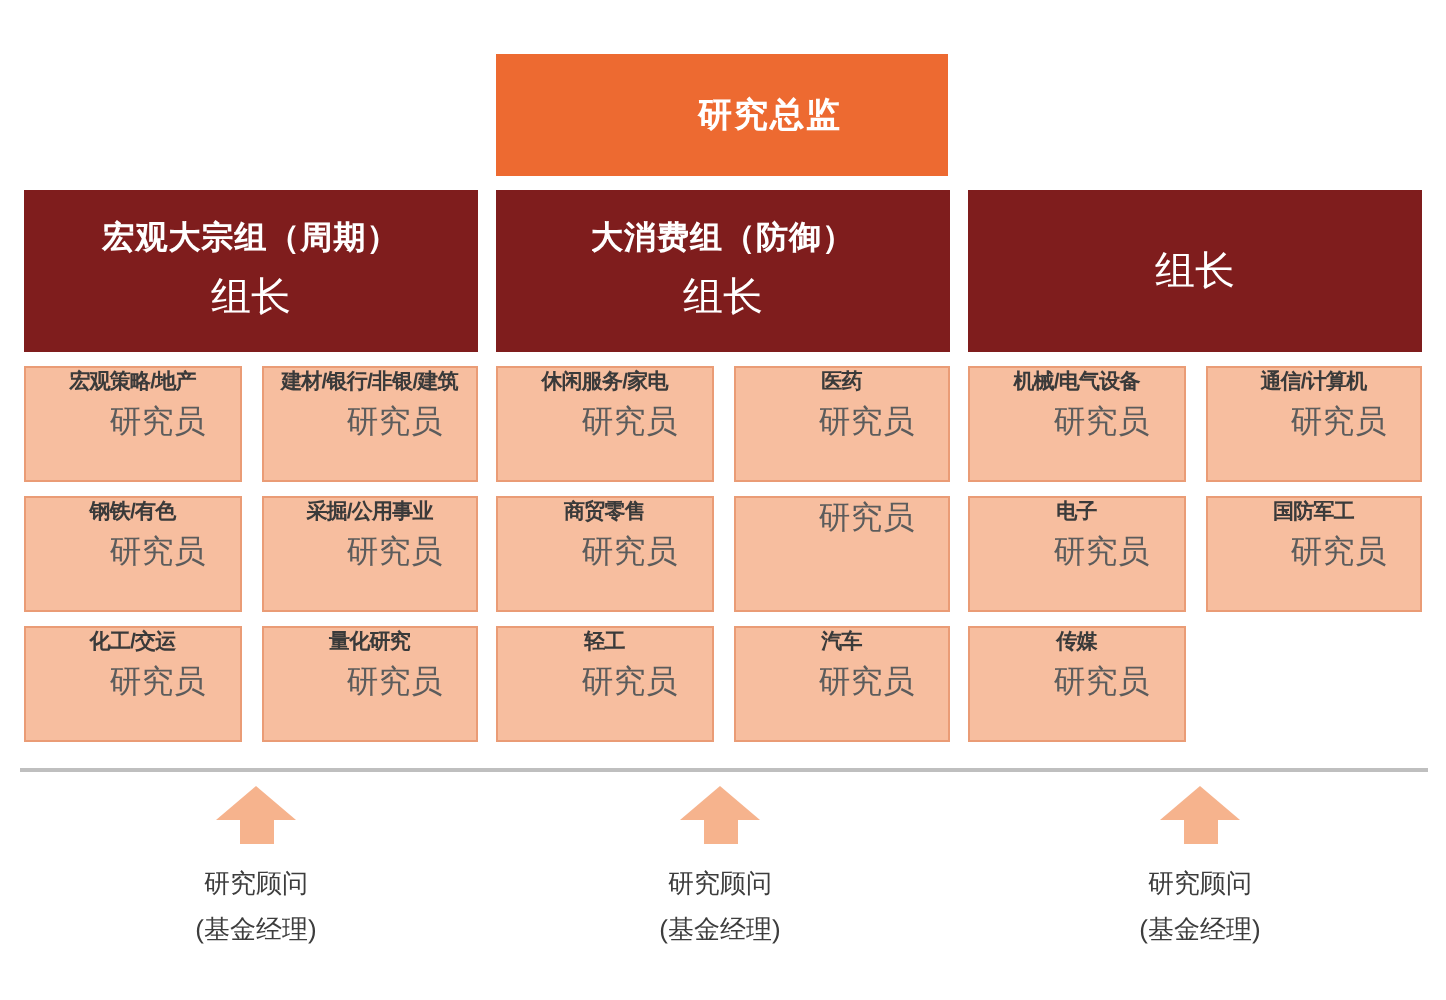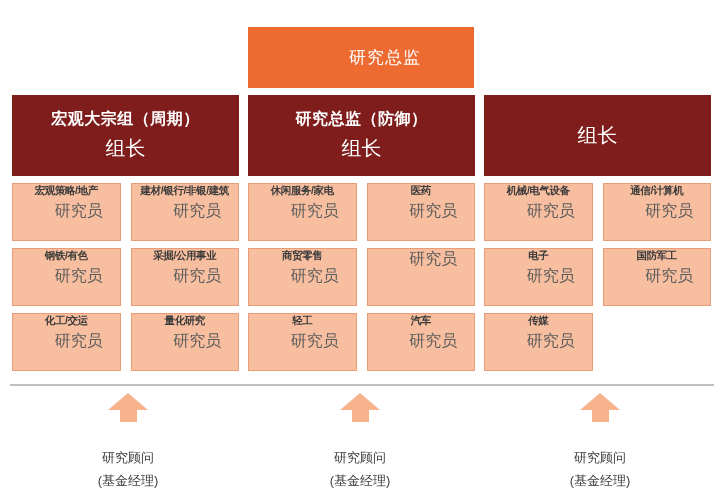--- a/index.html
+++ b/index.html
@@ -5,21 +5,21 @@
   html,body{margin:0;padding:0;background:#ffffff;}
   .stage{
     position:relative;width:723px;height:500px;background:#ffffff;overflow:hidden;
     font-family:"Liberation Sans","DejaVu Sans",sans-serif;
   }
   
   .director{
     position:absolute;left:248px;top:27px;width:226px;height:61px;
     background:#ED6A31;display:flex;align-items:center;justify-content:center;
   }
-  .director span{color:#ffffff;font-size:17px;font-weight:400;letter-spacing:1px;margin-left:48px;}
+  .director span{color:#ffffff;font-size:17px;font-weight:700;letter-spacing:1px;margin-left:48px;}
   
   .columns{
     position:absolute;left:12px;top:95px;width:699px;display:flex;gap:9px;
   }
   .col{flex:1;display:flex;flex-direction:column;}
   .group-header{
     height:81px;background:#7f1d1d;display:flex;flex-direction:column;
     align-items:center;justify-content:center;gap:5px;color:#ffffff;
   }
   .group-name{font-size:16px;font-weight:700;letter-spacing:0.5px;}
@@ -48,21 +48,21 @@
   }
   .advisor.a1{left:58px;}
   .advisor.a2{left:290px;}
   .advisor.a3{left:530px;}
   .arrow-head{
     width:0;height:0;border-left:20px solid transparent;border-right:20px solid transparent;
     border-bottom:17px solid #F6B38D;
   }
   .arrow-stem{width:17px;height:13px;background:#F6B38D;margin-top:-1px;}
   .advisor-text{
-    margin-top:24px;text-align:center;font-size:13px;color:#3D3D3D;line-height:23px;
+    margin-top:8px;text-align:center;font-size:13px;color:#3D3D3D;line-height:23px;
   }
 </style>
 </head>
 <body>
 
 <div class="stage">
 
   <div class="director">
     <span>研究总监</span>
   </div>
@@ -97,21 +97,21 @@
         </div>
         <div class="cell">
           <span class="cell-title">量化研究</span>
           <span class="cell-role">研究员</span>
         </div>
       </div>
     </div>
 
     <div class="col">
       <div class="group-header">
-        <span class="group-name">研究总监（防御）</span>
+        <span class="group-name">大消费组（防御）</span>
         <span class="group-leader">组长</span>
       </div>
       <div class="cells">
         <div class="cell">
           <span class="cell-title">休闲服务/家电</span>
           <span class="cell-role">研究员</span>
         </div>
         <div class="cell">
           <span class="cell-title">医药</span>
           <span class="cell-role">研究员</span>

